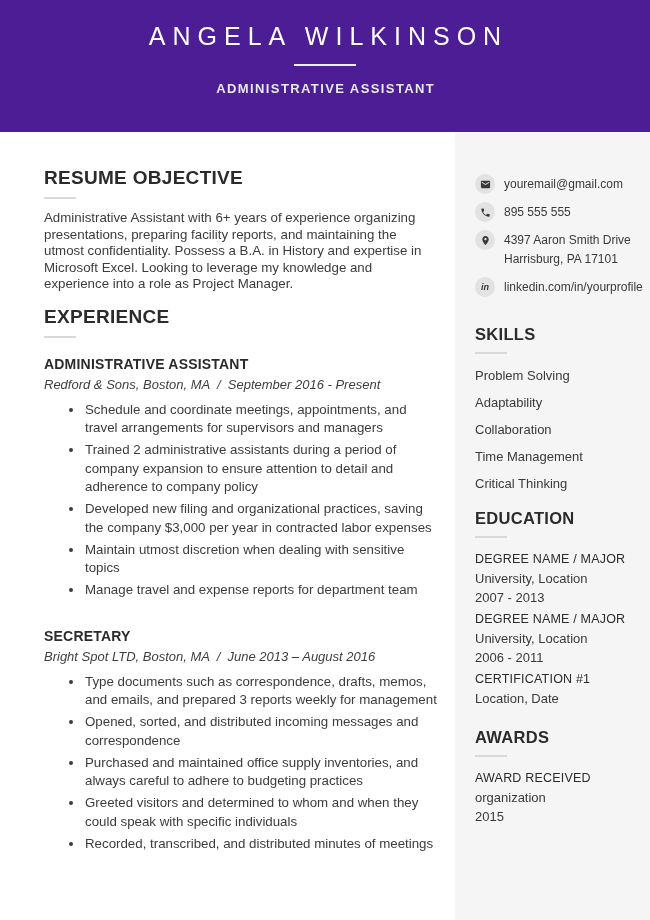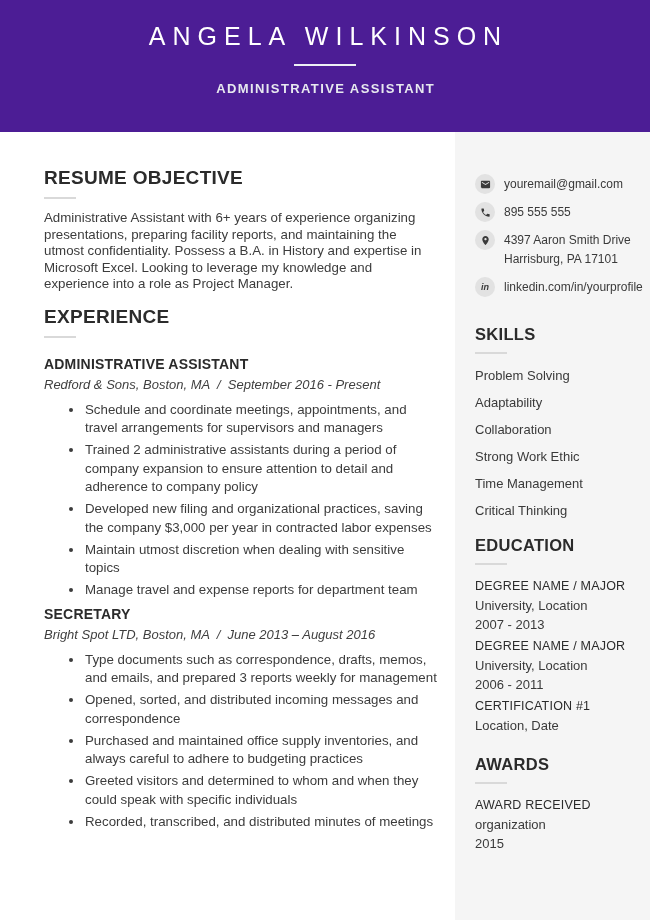--- a/index.html
+++ b/index.html
@@ -17,21 +17,21 @@
   .content { flex:1; display:flex; }
   .main { width:455px; flex-shrink:0; background:#ffffff; padding:36px 16px 0 44px; }
   .sidebar { flex:1; background:#f5f5f5; padding:42px 14px 0 20px; }
 
   
   .section-heading { font-size:19px; font-weight:700; color:#2b2b2b; letter-spacing:0.3px; line-height:20px; }
   .rule { width:32px; height:2px; background:#d9d9d9; margin-top:9px; }
   .objective-text { margin-top:11px; font-size:13.3px; line-height:16.5px; color:#3c3c3c; }
   .experience-heading { margin-top:14px; }
   .job { margin-top:18px; }
-  .job + .job { margin-top:6px; }
+  .job + .job { margin-top:28px; }
   .job-title { font-size:14px; font-weight:700; color:#2b2b2b; letter-spacing:0.2px; }
   .job-meta { margin-top:5px; font-size:13px; font-style:italic; color:#3f3f3f; white-space:pre-wrap; }
   .job-bullets { margin-top:9px; padding-left:40px; list-style-type:disc; }
   .job-bullets li { font-size:13.3px; line-height:18.5px; color:#3c3c3c; margin-bottom:3.5px; padding-left:1px; }
 
   
   .contact-row { display:flex; align-items:flex-start; margin-bottom:8px; }
   .icon-circle { width:20px; height:20px; border-radius:50%; background:#e2e2e2; flex-shrink:0;
                  display:flex; align-items:center; justify-content:center; margin-right:9px; }
   .icon-circle svg { width:11px; height:11px; fill:#3a3a3a; }
@@ -141,21 +141,20 @@
         </div>
       </div>
 
       <div class="section">
         <div class="side-heading skills-heading">SKILLS</div>
         <div class="rule"></div>
         <div class="skills-list">
           <div class="skill-item">Problem Solving</div>
           <div class="skill-item">Adaptability</div>
           <div class="skill-item">Collaboration</div>
-          <div class="skill-item">Strong Work Ethic</div>
           <div class="skill-item">Time Management</div>
           <div class="skill-item">Critical Thinking</div>
         </div>
       </div>
 
       <div class="section">
         <div class="side-heading education-heading">EDUCATION</div>
         <div class="rule"></div>
         <div class="edu-entry">
           <div class="edu-title">DEGREE NAME / MAJOR</div>

